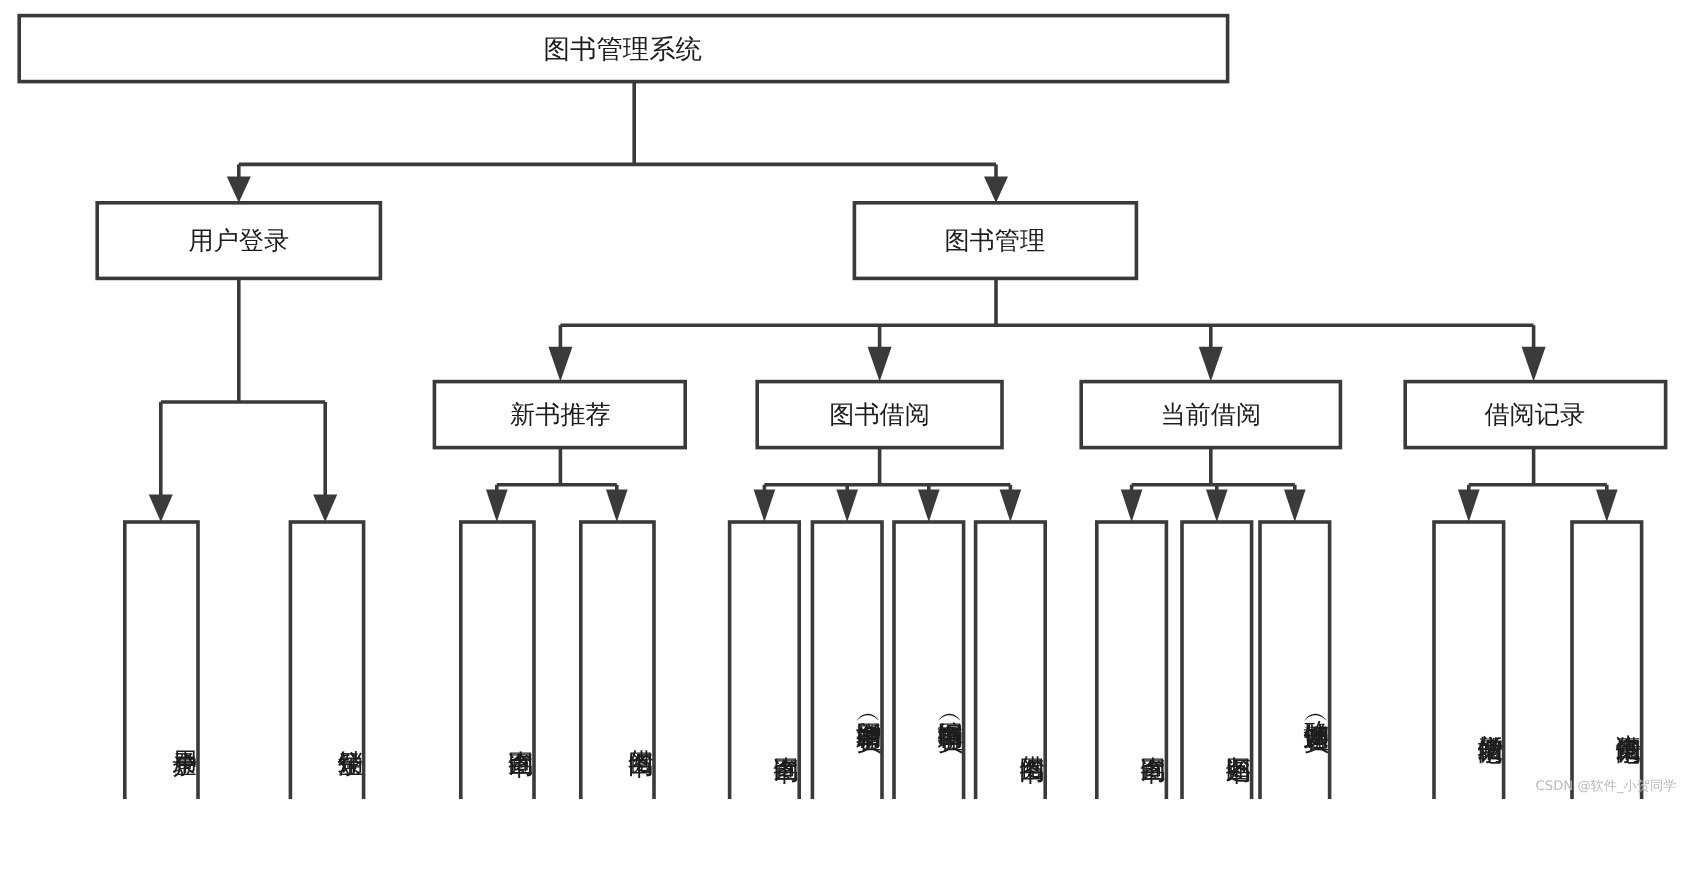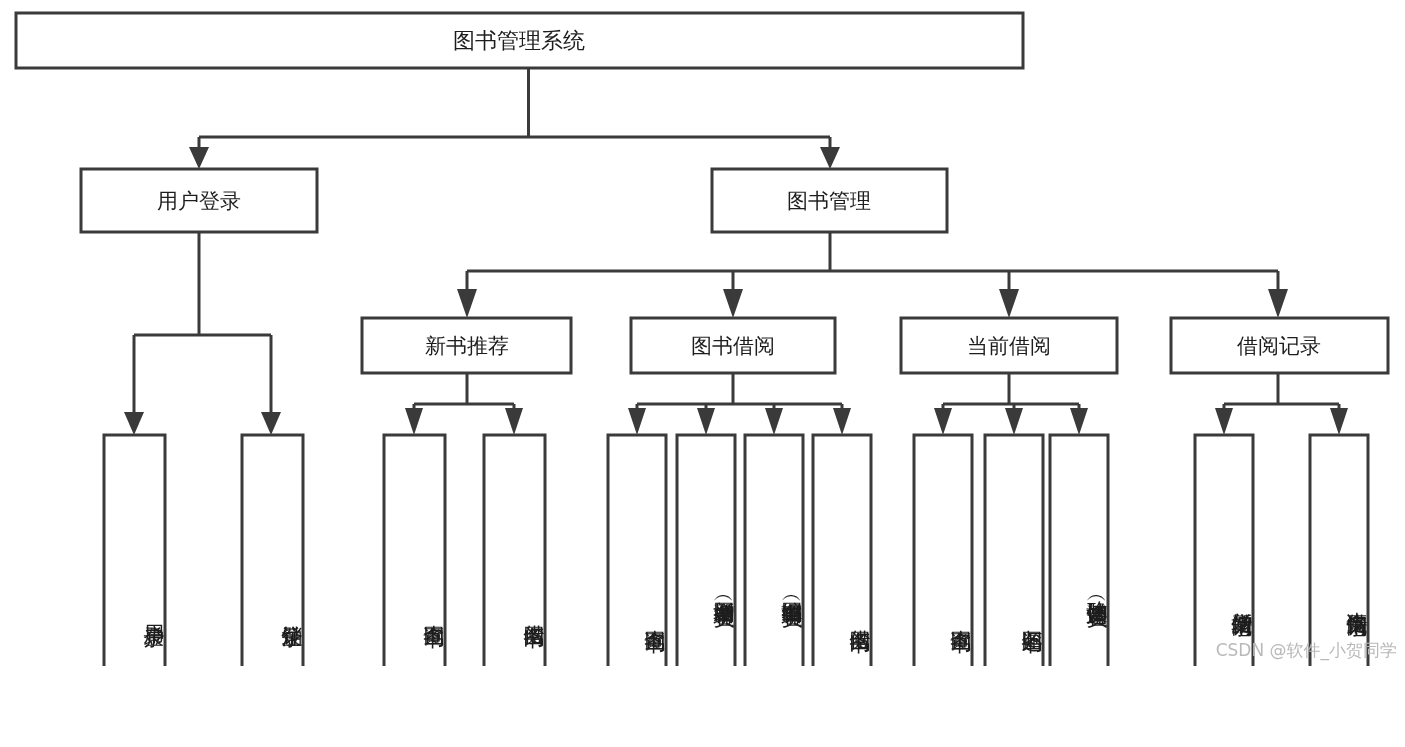--- a/index.html
+++ b/index.html
@@ -65,21 +65,21 @@
     display: flex;
     align-items: flex-start;
     justify-content: center;
     pointer-events: none;
   }
   .watermark {
     position: absolute;
     right: 8px;
     bottom: 4px;
     font-family: "DejaVu Sans", "Liberation Sans", sans-serif;
-    font-size: 17px;
+    font-size: 11px;
     color: #b9b9b9;
     white-space: nowrap;
   }
 </style>
 </head>
 <body>
 
 <div id="diagram-root">
 
   <svg class="diagram-svg" viewBox="0 0 1405 747">

